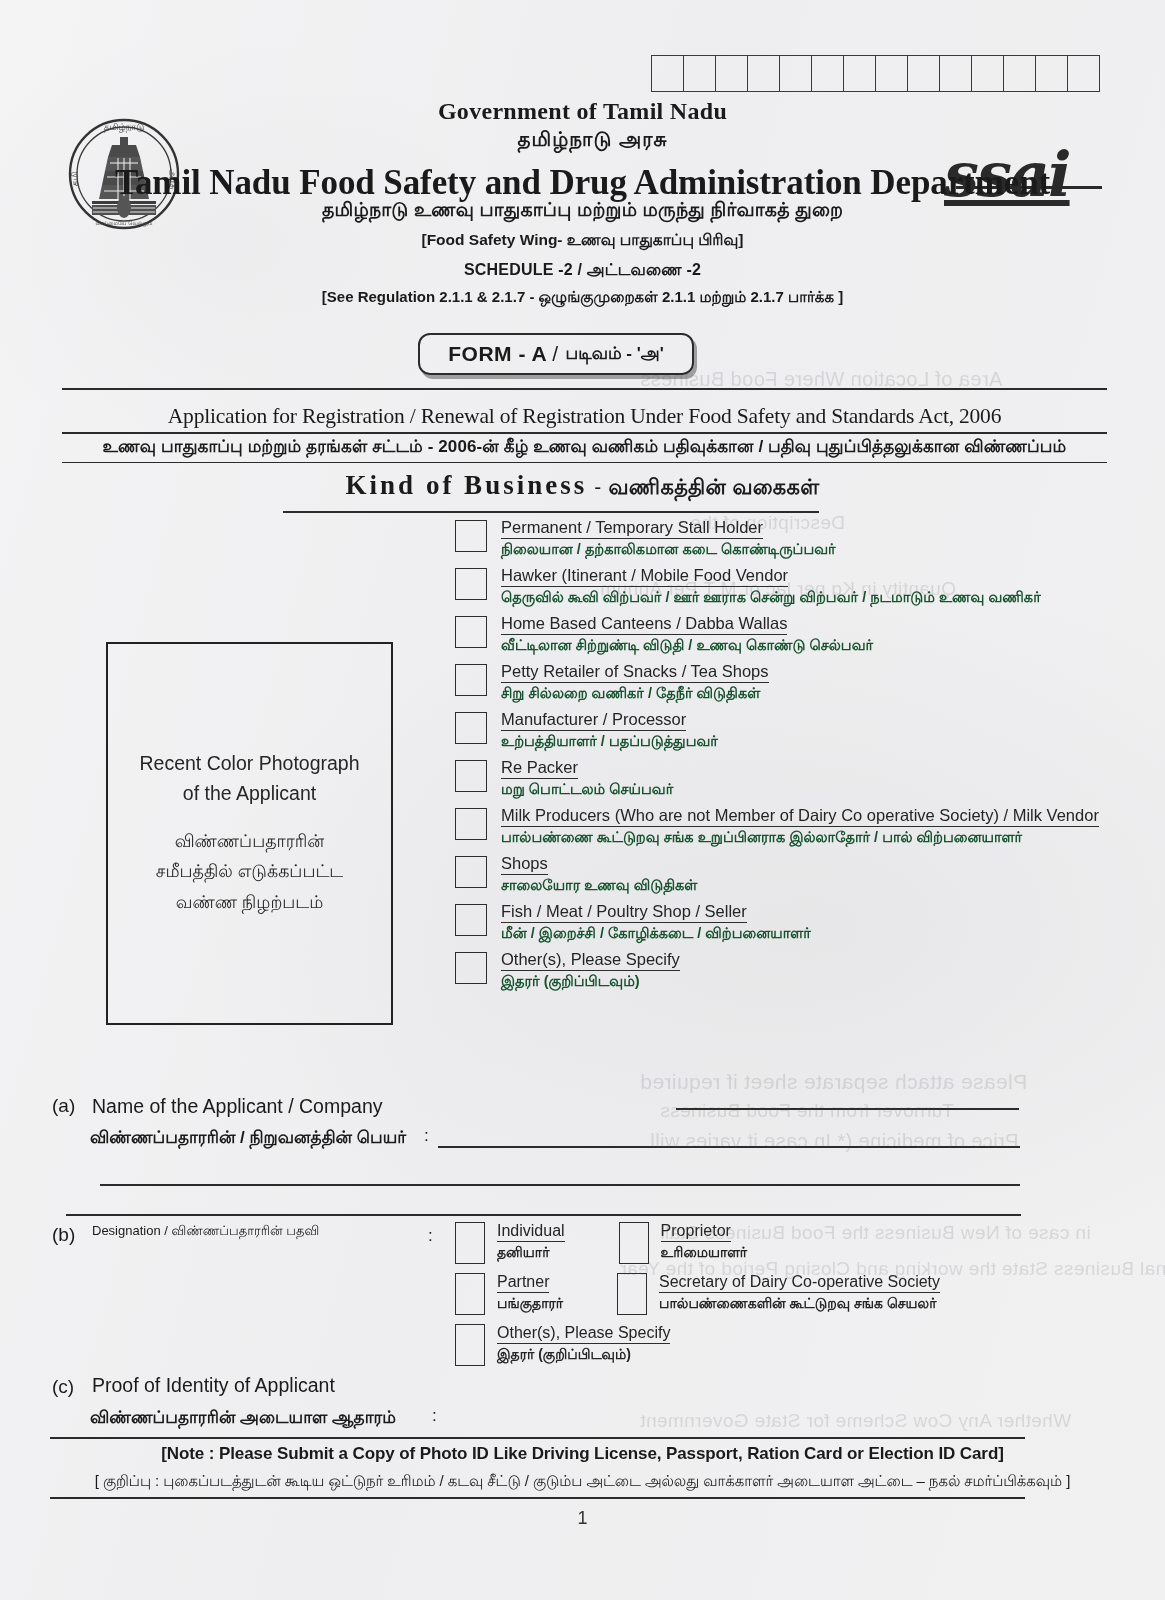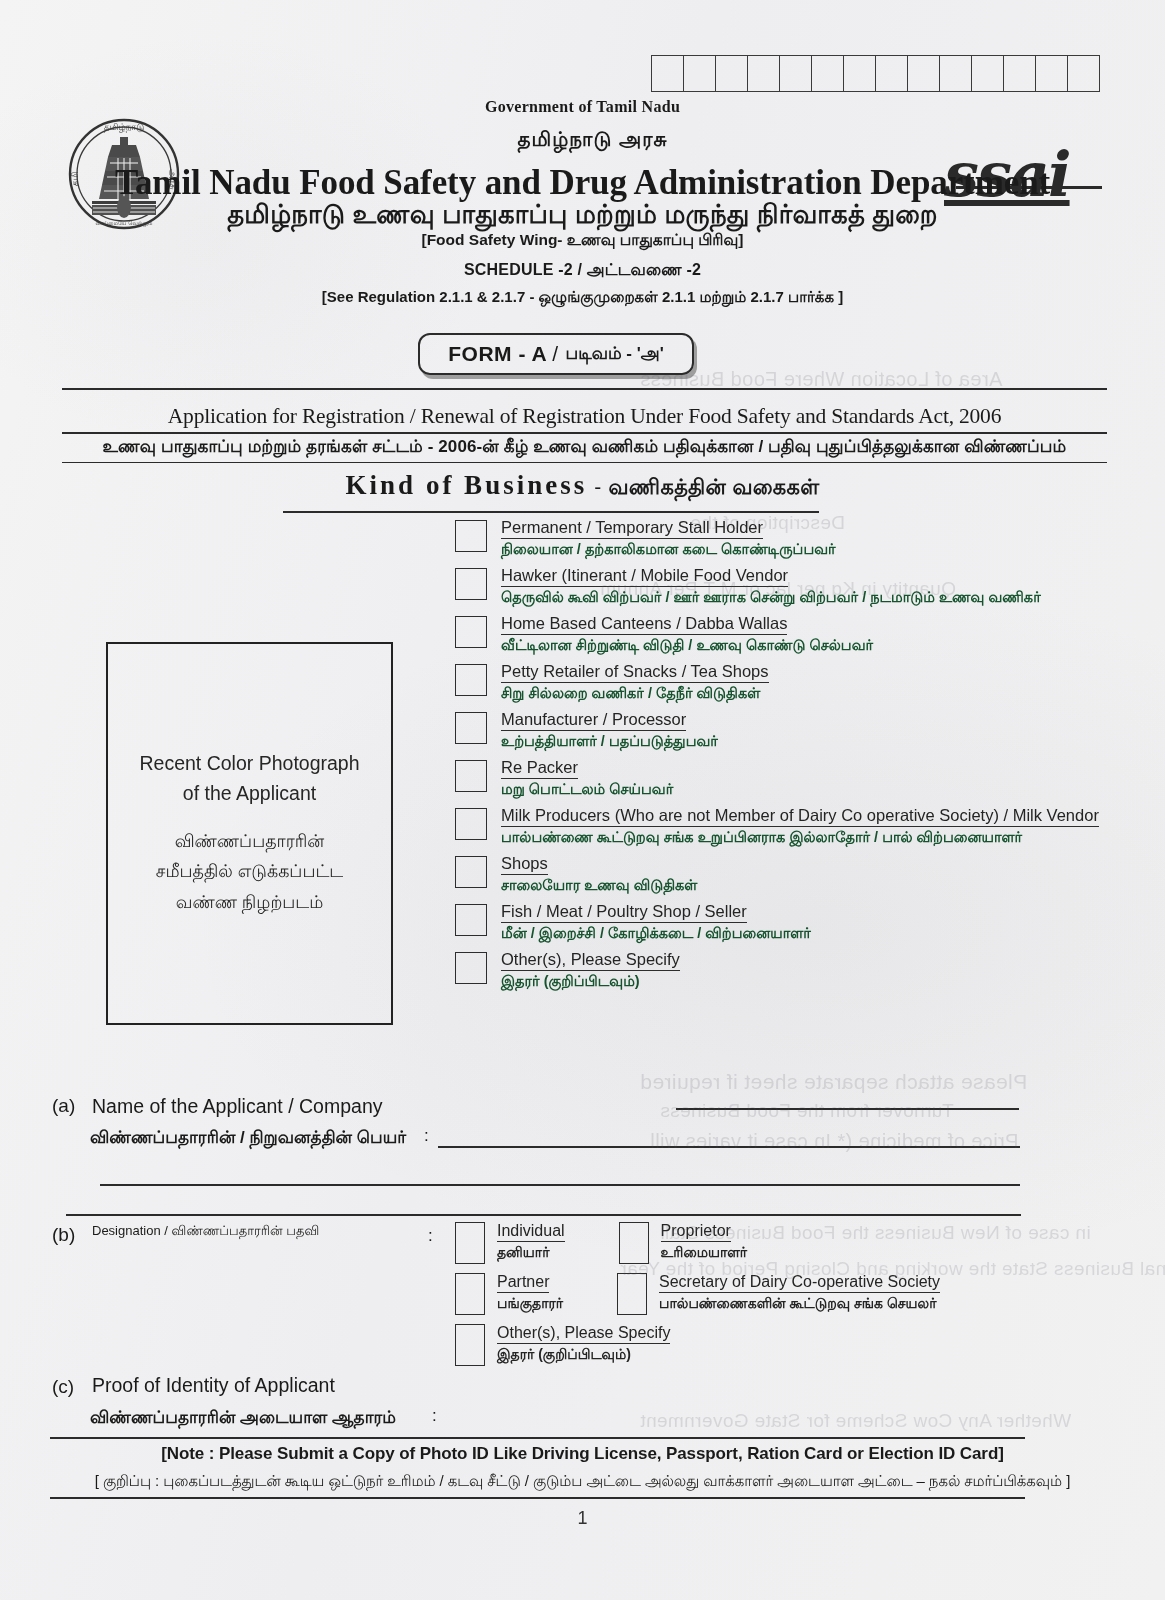--- a/index.html
+++ b/index.html
@@ -51,24 +51,24 @@
     font-style:italic;font-weight:bold;font-size:62px;
     color:#2a2a2a;letter-spacing:-2px;
     position:absolute;left:0;top:10px;text-decoration:underline;
   }
   .fssai-rule{
     position:absolute;left:12px;top:58px;width:146px;height:2.5px;background:#2a2a2a;
   }
 
   
   .hdr{position:absolute;left:0;right:0;text-align:center;}
-  .h-gov{top:98px;font-family:"Liberation Serif",serif;font-weight:bold;font-size:16px;letter-spacing:.3px;}
+  .h-gov{top:98px;font-family:"Liberation Serif",serif;font-weight:bold;font-size:24px;letter-spacing:.3px;}
   .h-gov-ta{top:128px;font-size:20px;font-weight:bold;letter-spacing:1px;}
   .h-dept{top:163px;font-family:"Liberation Serif",serif;font-weight:bold;font-size:35px;letter-spacing:-.1px;}
-  .h-dept-ta{top:199px;font-size:26px;font-weight:bold;letter-spacing:.2px;}
+  .h-dept-ta{top:199px;font-size:19px;font-weight:bold;letter-spacing:.2px;}
   .h-wing{top:231px;font-size:15.5px;font-weight:bold;}
   .h-sched{top:261px;font-size:16px;font-weight:bold;letter-spacing:.2px;}
   .h-reg{top:288px;font-size:15px;font-weight:bold;}
 
   
   .form-pill{
     position:absolute;left:418px;top:333px;width:272px;height:38px;
     border:2.2px solid #2b2b2b;border-radius:12px;
     box-shadow:3px 4px 0 rgba(60,60,60,.45);
     display:flex;align-items:center;justify-content:center;

